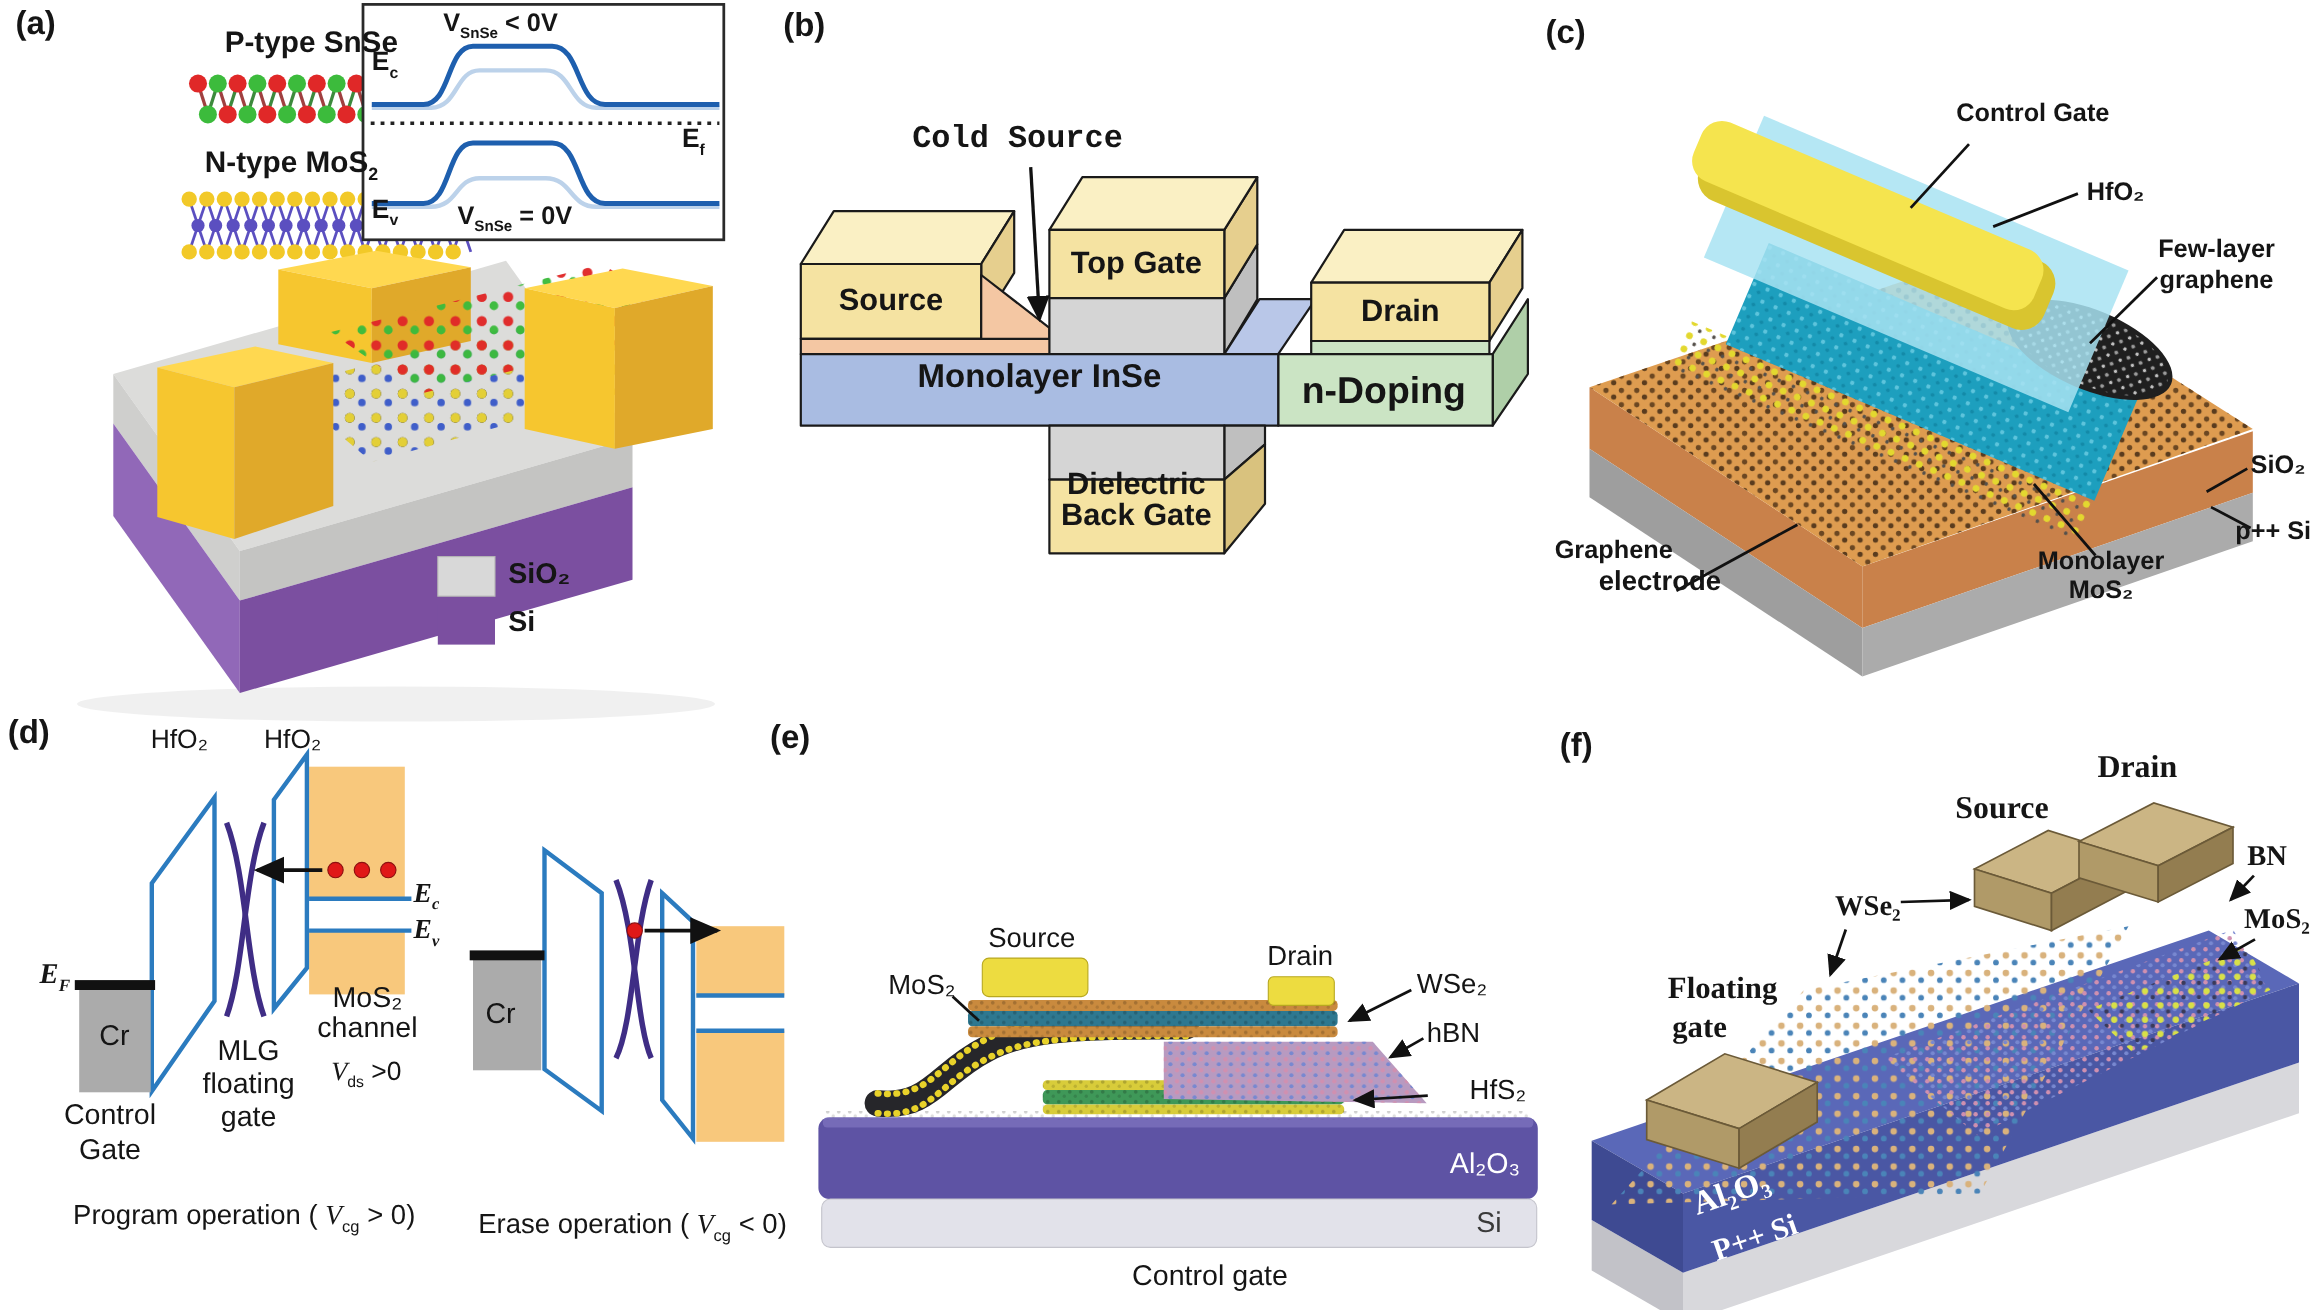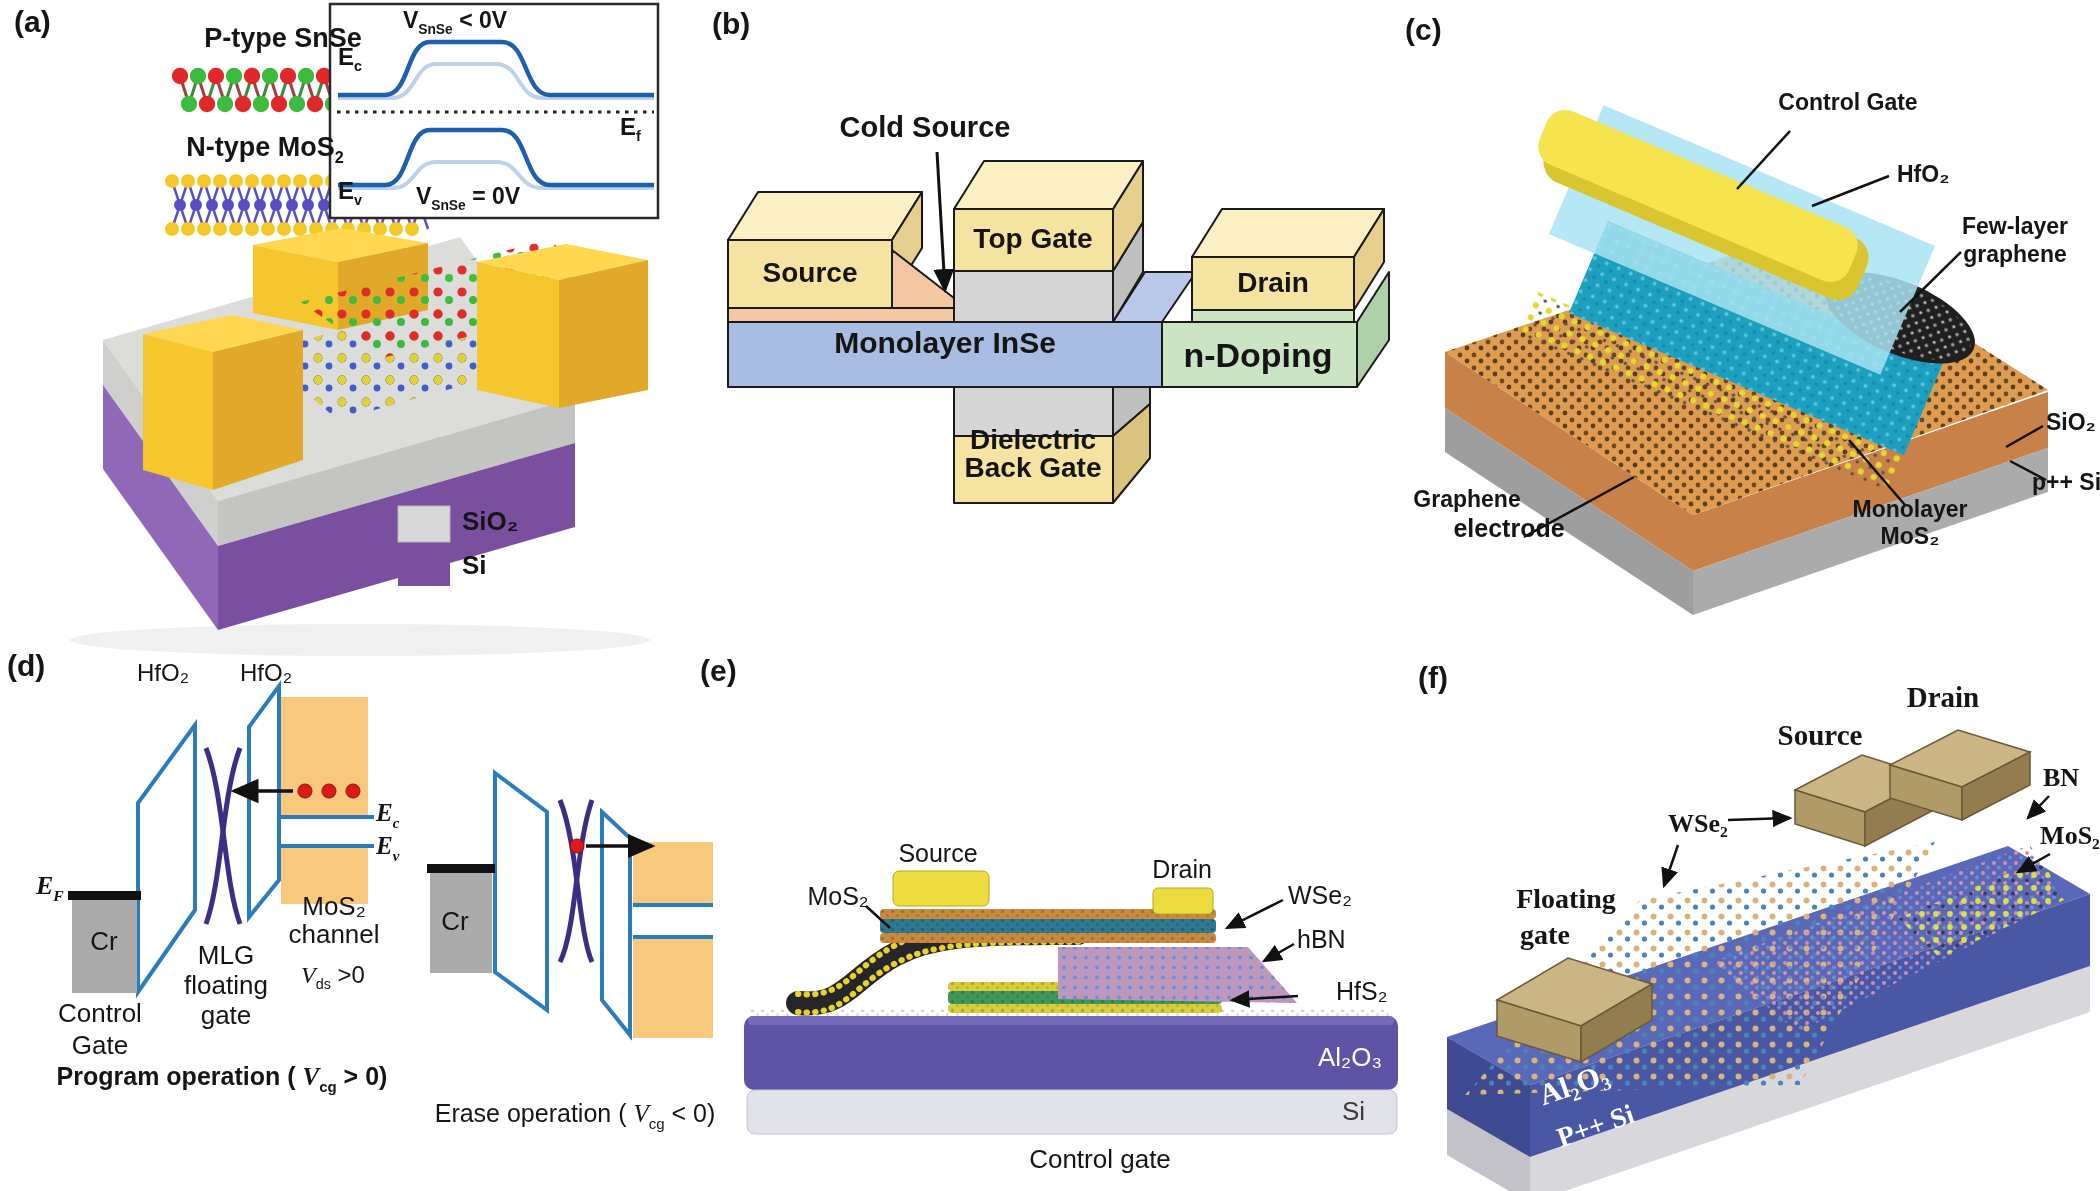--- a/index.html
+++ b/index.html
@@ -465,21 +465,21 @@
 <div class="lbl c b" style="left:265px;top:24px;font-size:27px;margin-left:18px;">P-type SnSe</div>
 <div class="lbl c b" style="left:265px;top:133px;font-size:27px;"><span>N-type MoS</span><span class="sb">2</span></div>
 <div class="lbl c b" style="left:455px;top:8px;font-size:23px;"><span>V</span><span class="sb">SnSe</span><span> &lt; 0V</span></div>
 <div class="lbl b" style="left:338px;top:44px;font-size:24px;"><span>E</span><span class="sb">c</span></div>
 <div class="lbl b" style="left:620px;top:114px;font-size:24px;"><span>E</span><span class="sb">f</span></div>
 <div class="lbl b" style="left:338px;top:178px;font-size:24px;"><span>E</span><span class="sb">v</span></div>
 <div class="lbl c b" style="left:468px;top:184px;font-size:23px;"><span>V</span><span class="sb">SnSe</span><span> = 0V</span></div>
 <div class="lbl b" style="left:462px;top:508px;font-size:26px;">SiO₂</div>
 <div class="lbl b" style="left:462px;top:552px;font-size:26px;">Si</div>
 
-<div class="lbl c b" style="left:925px;top:112px;font-size:29px;">Cold Source</div>
+<div class="lbl c b" style="left:925px;top:112px;font-size:29px;font-family:Liberation Mono, monospace;">Cold Source</div>
 <div class="lbl c b" style="left:810px;top:258px;font-size:28px;">Source</div>
 <div class="lbl c b" style="left:1033px;top:224px;font-size:28px;">Top Gate</div>
 <div class="lbl c b" style="left:1273px;top:268px;font-size:28px;">Drain</div>
 <div class="lbl c b" style="left:945px;top:327px;font-size:30px;text-align:right;">Monolayer InSe</div>
 <div class="lbl c b" style="left:1258px;top:338px;font-size:34px;">n-Doping</div>
 <div class="lbl c b" style="left:1033px;top:395px;font-size:28px;margin-top:30px;">Dielectric</div>
 <div class="lbl c b" style="left:1033px;top:453px;font-size:28px;">Back Gate</div>
 
 <div class="lbl c b" style="left:1848px;top:90px;font-size:23px;">Control Gate</div>
 <div class="lbl b" style="left:1897px;top:162px;font-size:23px;">HfO₂</div>
@@ -499,21 +499,21 @@
 <div class="lbl c" style="left:100px;top:1000px;font-size:26px;">Control</div>
 <div class="lbl c" style="left:100px;top:1032px;font-size:26px;">Gate</div>
 <div class="lbl c" style="left:226px;top:942px;font-size:26px;">MLG</div>
 <div class="lbl c" style="left:226px;top:972px;font-size:26px;">floating</div>
 <div class="lbl c" style="left:226px;top:1002px;font-size:26px;">gate</div>
 <div class="lbl c" style="left:334px;top:893px;font-size:26px;">MoS₂</div>
 <div class="lbl c" style="left:334px;top:921px;font-size:26px;">channel</div>
 <div class="lbl c" style="left:333px;top:962px;font-size:24px;"><span class="it">V</span><span class="sb">ds</span><span> &gt;0</span></div>
 <div class="lbl it b" style="left:376px;top:800px;font-size:25px;"><span>E</span><span class="sb">c</span></div>
 <div class="lbl it b" style="left:376px;top:833px;font-size:25px;"><span>E</span><span class="sb">v</span></div>
-<div class="lbl c" style="left:222px;top:1063px;font-size:25px;font-weight:bold;"><span>Program operation ( </span><span class="it">V</span><span class="sb">cg</span><span> &gt; 0)</span></div>
+<div class="lbl c" style="left:222px;top:1092px;font-size:25px;"><span>Program operation ( </span><span class="it">V</span><span class="sb">cg</span><span> &gt; 0)</span></div>
 <div class="lbl c" style="left:455px;top:908px;font-size:26px;">Cr</div>
 <div class="lbl c" style="left:575px;top:1100px;font-size:25px;"><span>Erase operation ( </span><span class="it">V</span><span class="sb">cg</span><span> &lt; 0)</span></div>
 
 <div class="lbl c" style="left:938px;top:840px;font-size:25px;">Source</div>
 <div class="lbl c" style="left:1182px;top:856px;font-size:25px;">Drain</div>
 <div class="lbl c" style="left:838px;top:883px;font-size:25px;">MoS₂</div>
 <div class="lbl" style="left:1288px;top:882px;font-size:25px;">WSe₂</div>
 <div class="lbl" style="left:1297px;top:926px;font-size:25px;">hBN</div>
 <div class="lbl" style="left:1300px;top:978px;font-size:25px;margin-left:36px;">HfS₂</div>
 <div class="lbl white" style="left:1318px;top:1044px;font-size:26px;">Al₂O₃</div>

